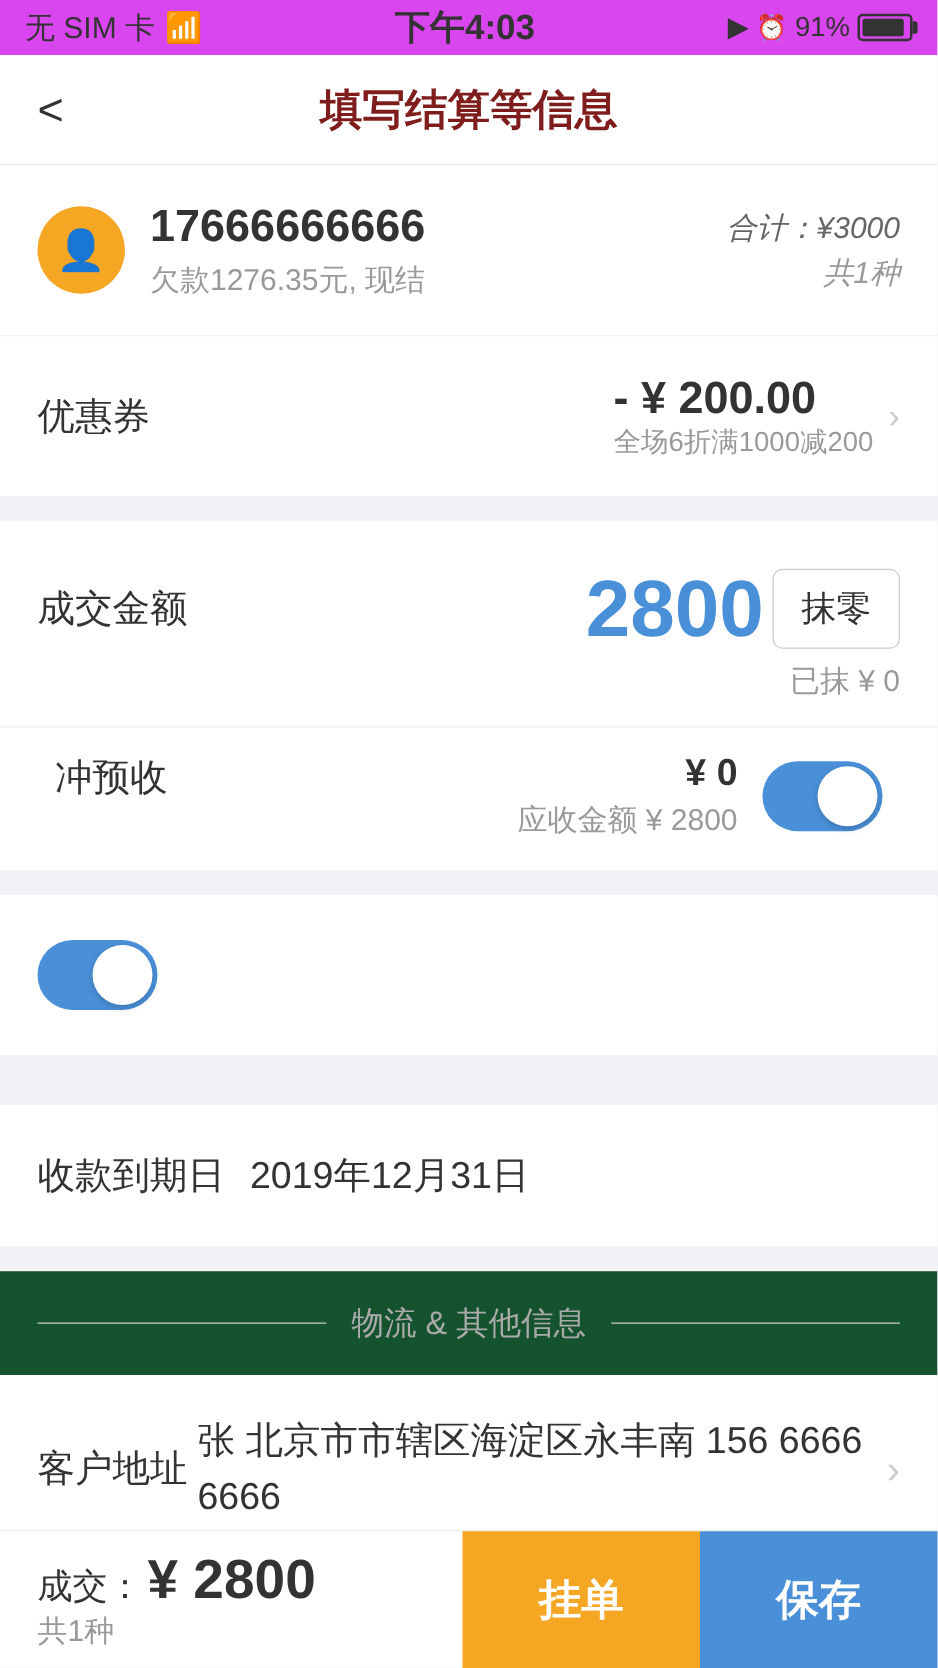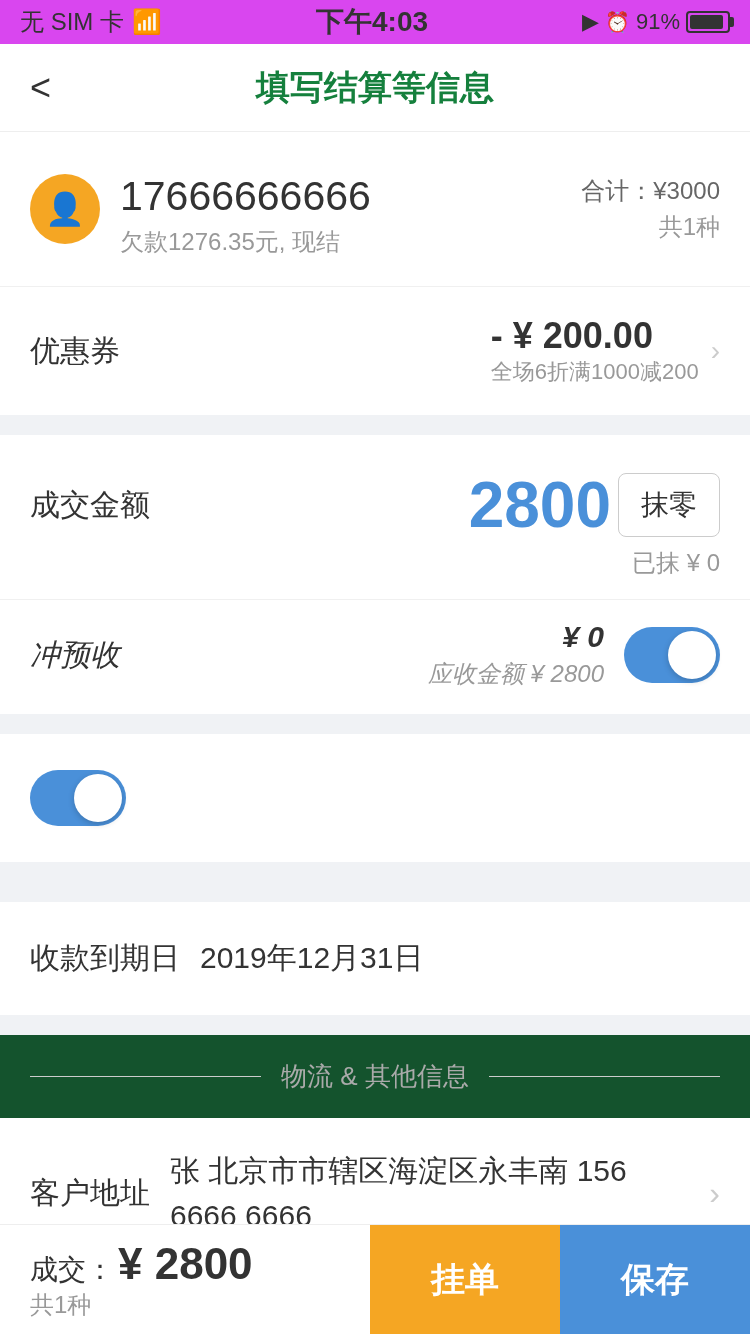--- a/index.html
+++ b/index.html
@@ -66,21 +66,21 @@
     .header-back {
       position: absolute;
       left: 30px;
       font-size: 36px;
       color: #333;
       cursor: pointer;
     }
     .header-title {
       font-size: 34px;
       font-weight: 600;
-      color: #15803d;
+      color: #7f1d1d;
       text-align: right;
     }
 
     
     .section {
       background: #fff;
       margin-bottom: 20px;
     }
 
     
@@ -93,26 +93,26 @@
     .customer-left { display: flex; align-items: center; gap: 20px; }
     .avatar {
       width: 70px; height: 70px;
       border-radius: 50%;
       background: #f5a623;
       display: flex; align-items: center; justify-content: center;
       color: #fff; font-size: 32px;
       flex-shrink: 0;
     }
     .customer-info .phone {
-      font-size: 41px; font-weight: 400; color: #333; margin-top: 13px;
+      font-size: 36px; font-weight: 700; color: #333;
     }
     .customer-info .debt {
       font-size: 24px; color: #999; margin-top: 6px;
     }
-    .customer-right { text-align: right; }
+    .customer-right { text-align: right; font-style: italic; }
     .customer-right .total-label {
       font-size: 24px; color: #666;
     }
     .customer-right .total-count {
       font-size: 24px; color: #999; margin-top: 4px;
     }
 
     
     .coupon-row {
       display: flex;
@@ -158,25 +158,23 @@
     .deal-sub {
       padding: 0 30px 20px;
       font-size: 24px;
       color: #999;
       text-align: right;
     }
 
     
     .prepay-row {
       display: flex;
-      align-items: center;
-      justify-content: space-between;
-      padding: 20px 30px 24px;
+      justify-content: space-between;
+      padding: 20px 44px 24px;
       border-top: 1px solid #f0f0f0;
-      font-style: italic;
     }
     .prepay-label { font-size: 30px; color: #333; }
     .prepay-right { display: flex; align-items: center; gap: 20px; }
     .prepay-values { text-align: right; }
     .prepay-amount { font-size: 30px; font-weight: 600; color: #333; }
     .prepay-sub { font-size: 24px; color: #999; margin-top: 4px; }
 
     
     .toggle {
       width: 96px; height: 56px;
@@ -246,21 +244,21 @@
     }
     .address-row {
       display: flex;
       align-items: center;
       justify-content: space-between;
       padding: 30px 30px;
     }
     .address-label {
       font-size: 30px; color: #333;
       flex-shrink: 0;
-      margin-right: 20px;
+      margin-right: 8px;
     }
     .address-value {
       font-size: 30px; color: #333;
       flex: 1;
       line-height: 1.5;
     }
 
     
     .bottom-bar {
       position: fixed;

